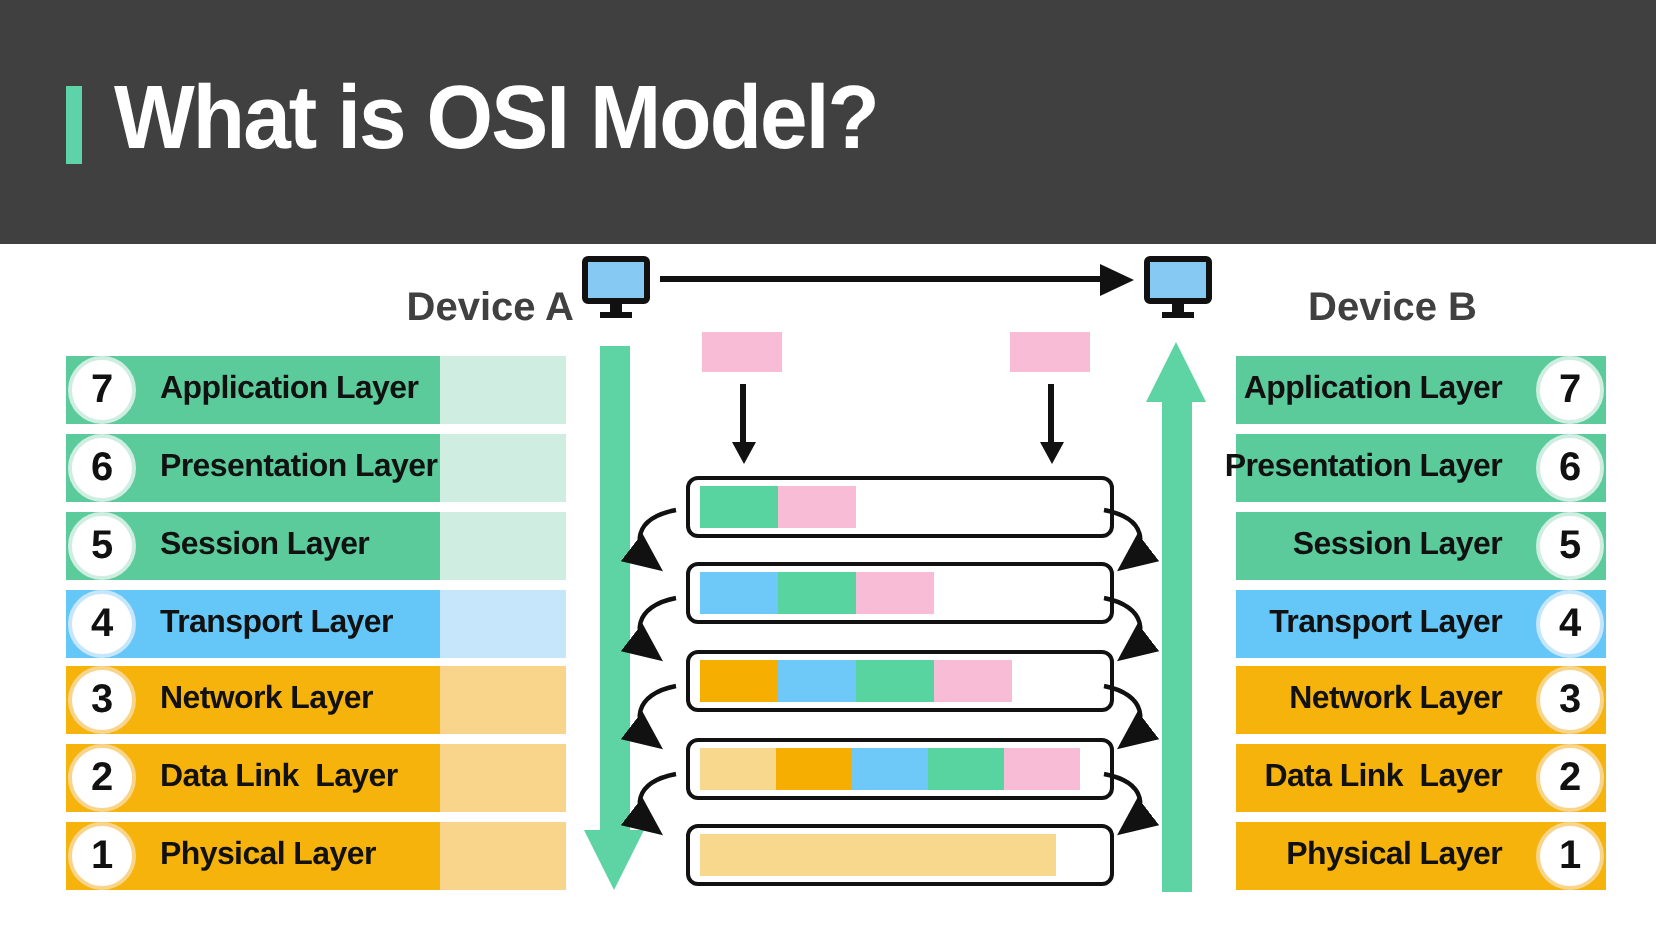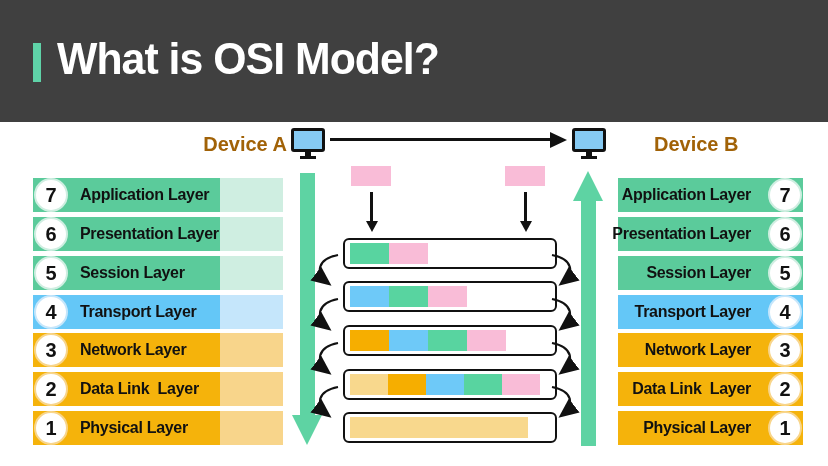--- a/index.html
+++ b/index.html
@@ -4,21 +4,21 @@
 <style>
   html,body{margin:0;padding:0;background:#e8e8e8;}
   #stage{position:relative;width:828px;height:466px;background:#ffffff;overflow:hidden;
          font-family:"Liberation Sans","DejaVu Sans",sans-serif;}
   
   .header{position:absolute;left:0;top:0;width:828px;height:122px;background:#404040;padding-left:34px;}
   .accent{position:absolute;left:33px;top:43px;width:8px;height:39px;}
   .title{position:absolute;left:57px;top:33px;margin:0;color:#ffffff;font-size:45px;font-weight:700;
          letter-spacing:-1px;transform:scaleX(0.95);transform-origin:left center;white-space:nowrap;}
   
-  .dev-label{position:absolute;top:131px;height:26px;line-height:26px;font-size:20px;font-weight:700;color:#a16207;}
+  .dev-label{position:absolute;top:141px;height:26px;line-height:26px;font-size:20px;font-weight:700;color:#404040;}
   .dev-a{left:195px;width:92px;text-align:right;}
   .dev-b{left:614px;width:100px;text-align:left;margin-left:40px;}
   .monitor{position:absolute;top:128px;width:34px;height:24px;border:3px solid #111;border-radius:3px;box-sizing:border-box;}
   .monitor .stand{position:absolute;left:11px;top:19px;width:6px;height:6px;background:#111;}
   .monitor .base{position:absolute;left:6px;top:25px;width:16px;height:3px;background:#111;}
   .m-a{left:291px;} .m-b{left:572px;}
   .h-arrow-line{position:absolute;left:330px;top:138px;width:222px;height:3px;background:#111;}
   .h-arrow-head{position:absolute;left:550px;top:131.5px;width:0;height:0;
                 border-left:17px solid #111;border-top:8px solid transparent;border-bottom:8px solid transparent;}
   

